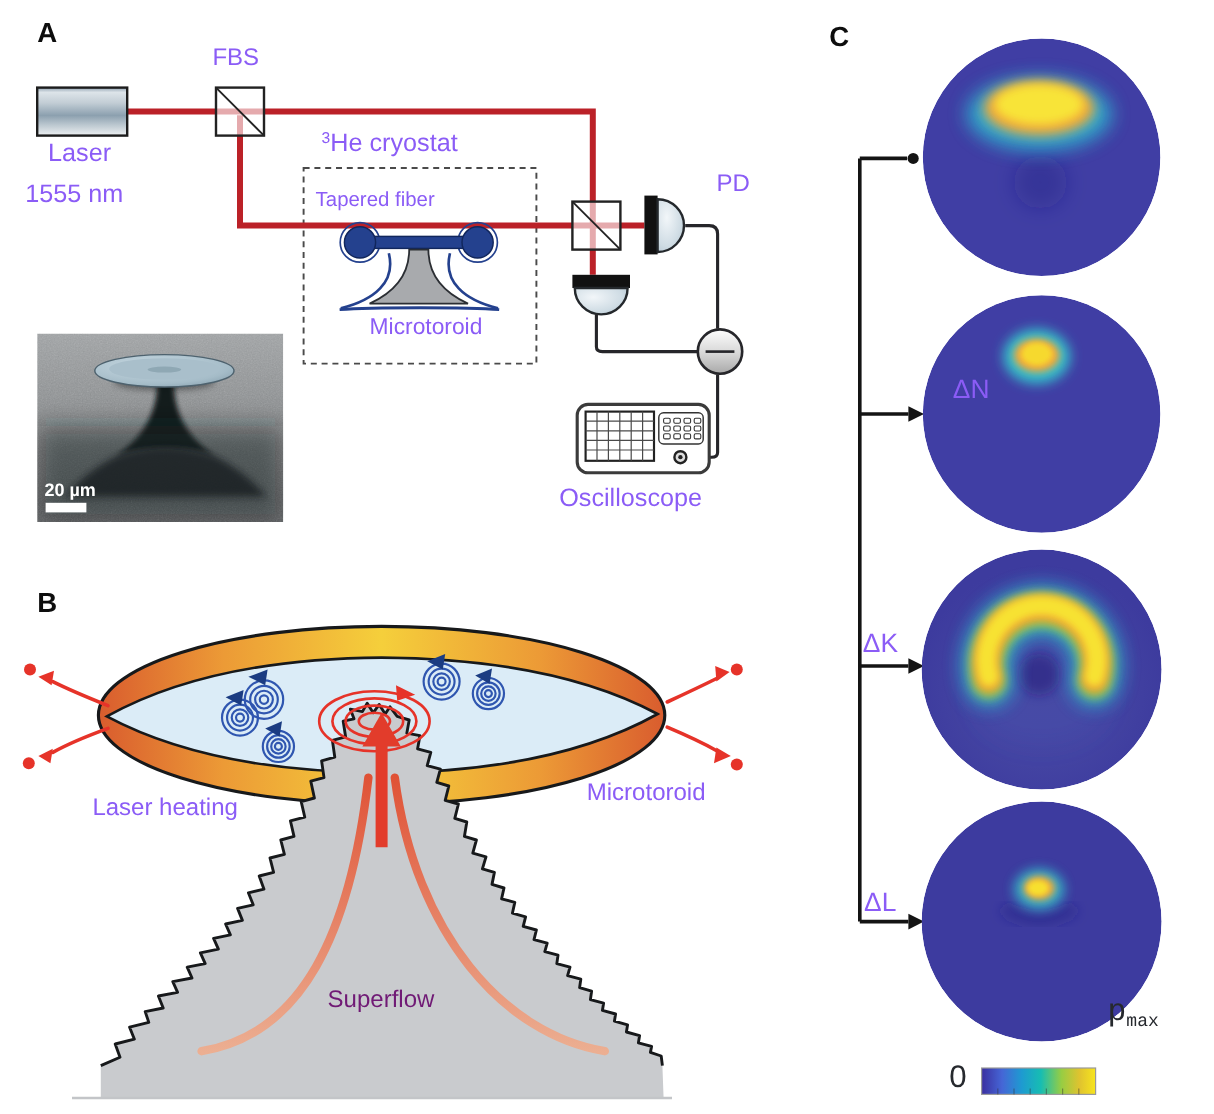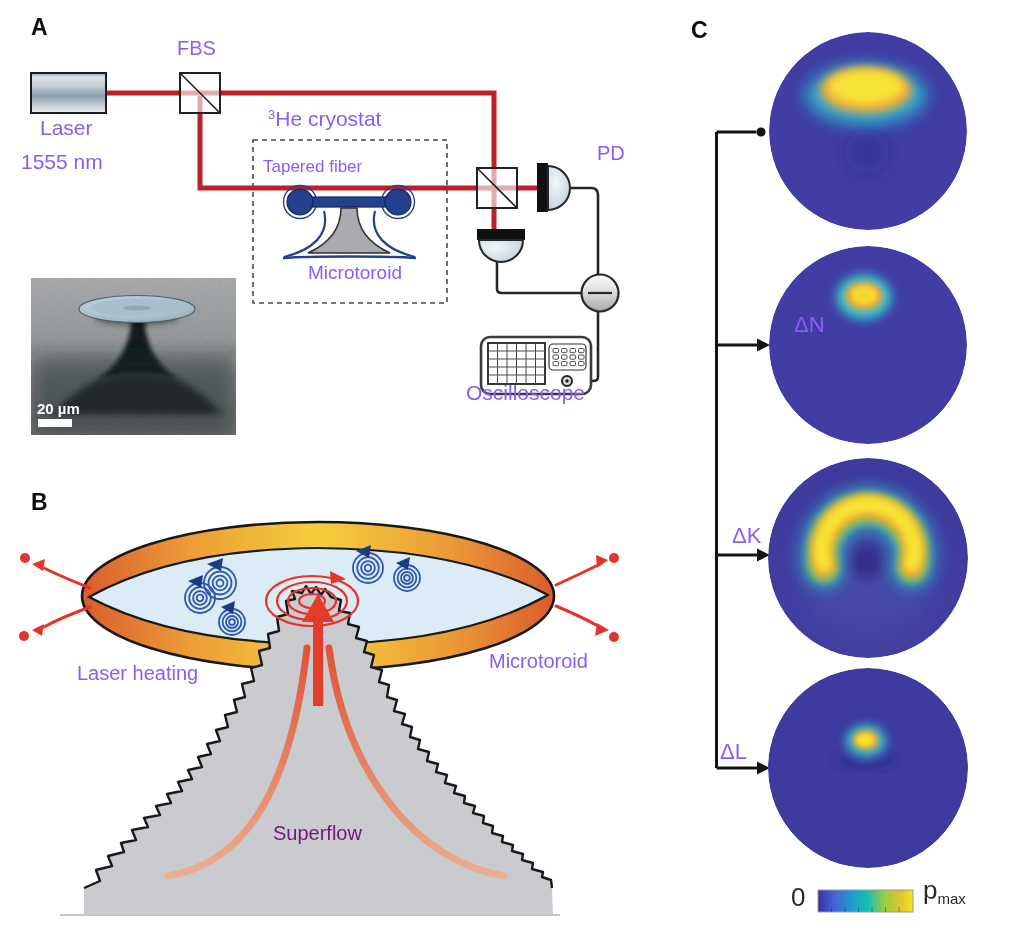--- a/index.html
+++ b/index.html
@@ -354,27 +354,27 @@
 </svg>
 
 <span class="lbl pl" style="left:31px;top:16px;">A</span>
 <span class="lbl" style="left:177px;top:38px;">FBS</span>
 <span class="lbl" style="left:40px;top:117px;font-size:21px;">Laser</span>
 <span class="lbl" style="left:21px;top:151px;font-size:21px;text-align:center;">1555 nm</span>
 <span class="lbl" style="left:268px;top:108px;font-size:21px;"><span class="sup">3</span><span>He cryostat</span></span>
 <span class="lbl" style="left:263px;top:158px;font-size:17px;">Tapered fiber</span>
 <span class="lbl" style="left:282px;top:263px;font-size:19px;margin-left:26px;">Microtoroid</span>
 <span class="lbl" style="left:597px;top:143px;">PD</span>
-<span class="lbl" style="left:466px;top:382px;font-size:21px;">Oscilloscope</span>
+<span class="lbl" style="left:466px;top:405px;font-size:21px;">Oscilloscope</span>
 <span class="lbl w" style="left:37px;top:401px;font-weight:bold;">20 µm</span>
 
 <span class="lbl pl" style="left:31px;top:491px;">B</span>
 <span class="lbl" style="left:77px;top:663px;">Laser heating</span>
 <span class="lbl" style="left:489px;top:651px;">Microtoroid</span>
 <span class="lbl" style="left:273px;top:823px;color:#701a75;">Superflow</span>
 
 <span class="lbl pl" style="left:691px;top:19px;">C</span>
 <span class="lbl dl" style="left:764px;top:314px;margin-left:30px;">ΔN</span>
-<span class="lbl dl" style="left:719px;top:525px;margin-left:13px;">ΔK</span>
+<span class="lbl dl" style="left:719px;top:525px;">ΔK</span>
 <span class="lbl dl" style="left:720px;top:741px;">ΔL</span>
 <span class="lbl big" style="left:791px;top:884px;">0</span>
-<span class="lbl big" style="left:923px;top:877px;"><span>p</span><span class="sub">max</span></span>
+<span class="lbl big" style="left:923px;top:830px;font-family:Liberation Mono, monospace;"><span>p</span><span class="sub">max</span></span>
 </div>
 
 </body></html>

